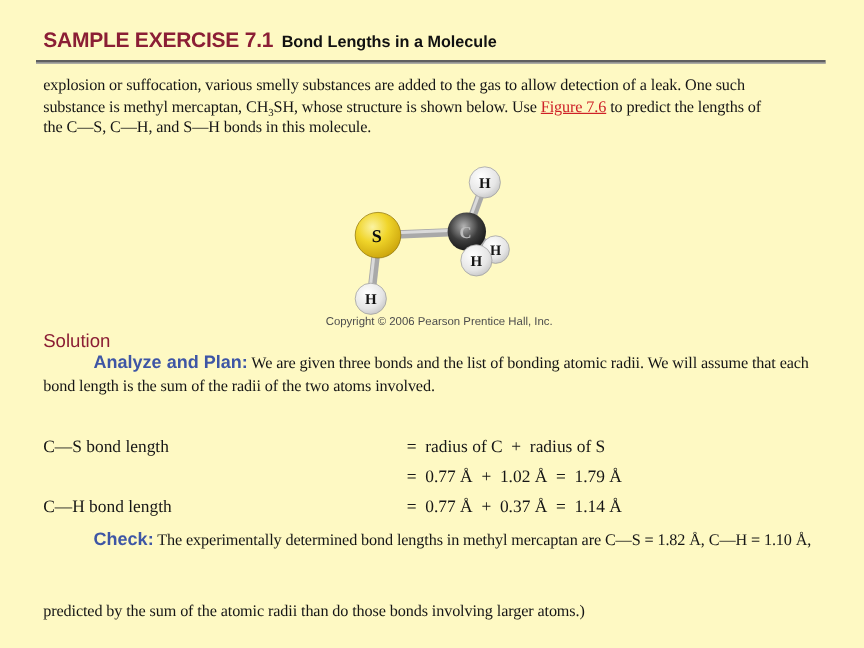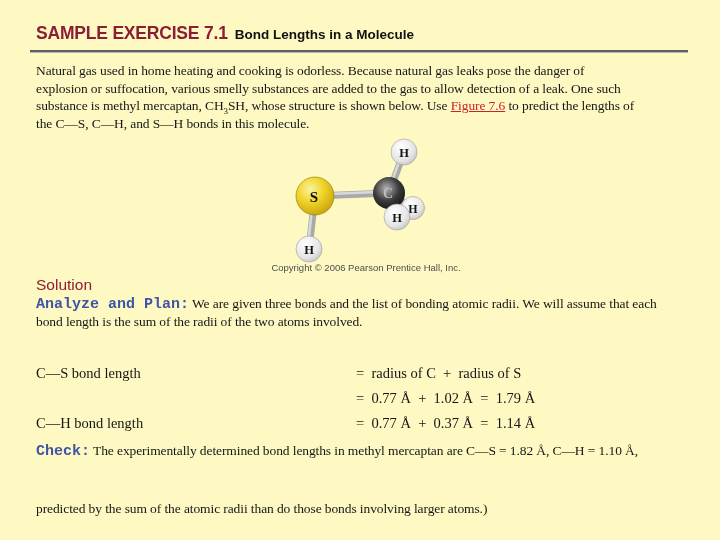--- a/index.html
+++ b/index.html
@@ -63,49 +63,49 @@
     fill: #4d4d4d;
   }
   
   .solution-heading {
     position: absolute; left: 36px; top: 276px;
     font-family: "Liberation Sans", sans-serif;
     font-weight: normal; font-size: 15.5px;
     color: #8B1E35;
   }
   .blue-label {
-    font-family: Liberation Mono, monospace;
+    font-family: Liberation Sans, sans-serif;
     font-weight: bold; font-size: 15px;
     color: #3E56A5;
+    margin-left: 42px;
   }
   .analyze-line1 { position: absolute; left: 36px; top: 294px; white-space: nowrap; }
   .analyze-line2 { position: absolute; left: 36px; top: 313px; }
   .solve-line    { position: absolute; left: 36px; top: 339px; white-space: nowrap; }
   
   .equations { position: absolute; left: 36px; top: 361px; }
   .eq-row { display: flex; line-height: 25px; font-size: 14.5px; }
   .eq-lhs { width: 296px; text-align: left; white-space: pre; }
-  .eq-rhs { margin-left: 24px; white-space: pre; }
+  .eq-rhs { margin-left: 7px; white-space: pre; }
   
   .check-line1 { position: absolute; left: 36px; top: 441px; white-space: nowrap; }
   .check-line2 { position: absolute; left: 36px; top: 483px; }
   .check-line3 { position: absolute; left: 36px; top: 500px; }
 </style>
 </head>
 <body>
 
 <div class="slide">
 
   <div class="title-row">
     <span class="title-main">SAMPLE EXERCISE 7.1</span><span class="title-sub">Bond Lengths in a Molecule</span>
   </div>
   <div class="title-rule"></div>
 
   <div class="problem">
-    <div class="serif-line">Natural gas used in home heating and cooking is odorless. Because natural gas leaks pose the danger of</div>
     <div class="serif-line">explosion or suffocation, various smelly substances are added to the gas to allow detection of a leak. One such</div>
     <div class="serif-line"><span>substance is methyl mercaptan, CH</span><sub>3</sub><span>SH, whose structure is shown below. Use </span><span class="fig-link">Figure 7.6</span><span> to predict the lengths of</span></div>
     <div class="serif-line">the C—S, C—H, and S—H bonds in this molecule.</div>
   </div>
 
   <div class="molecule-figure">
     <svg width="215" height="142" viewBox="0 0 215 142">
       <defs>
         <radialGradient id="gradS" cx="0.38" cy="0.32" r="0.85">
           <stop offset="0%" stop-color="#fbf3a2"></stop>

